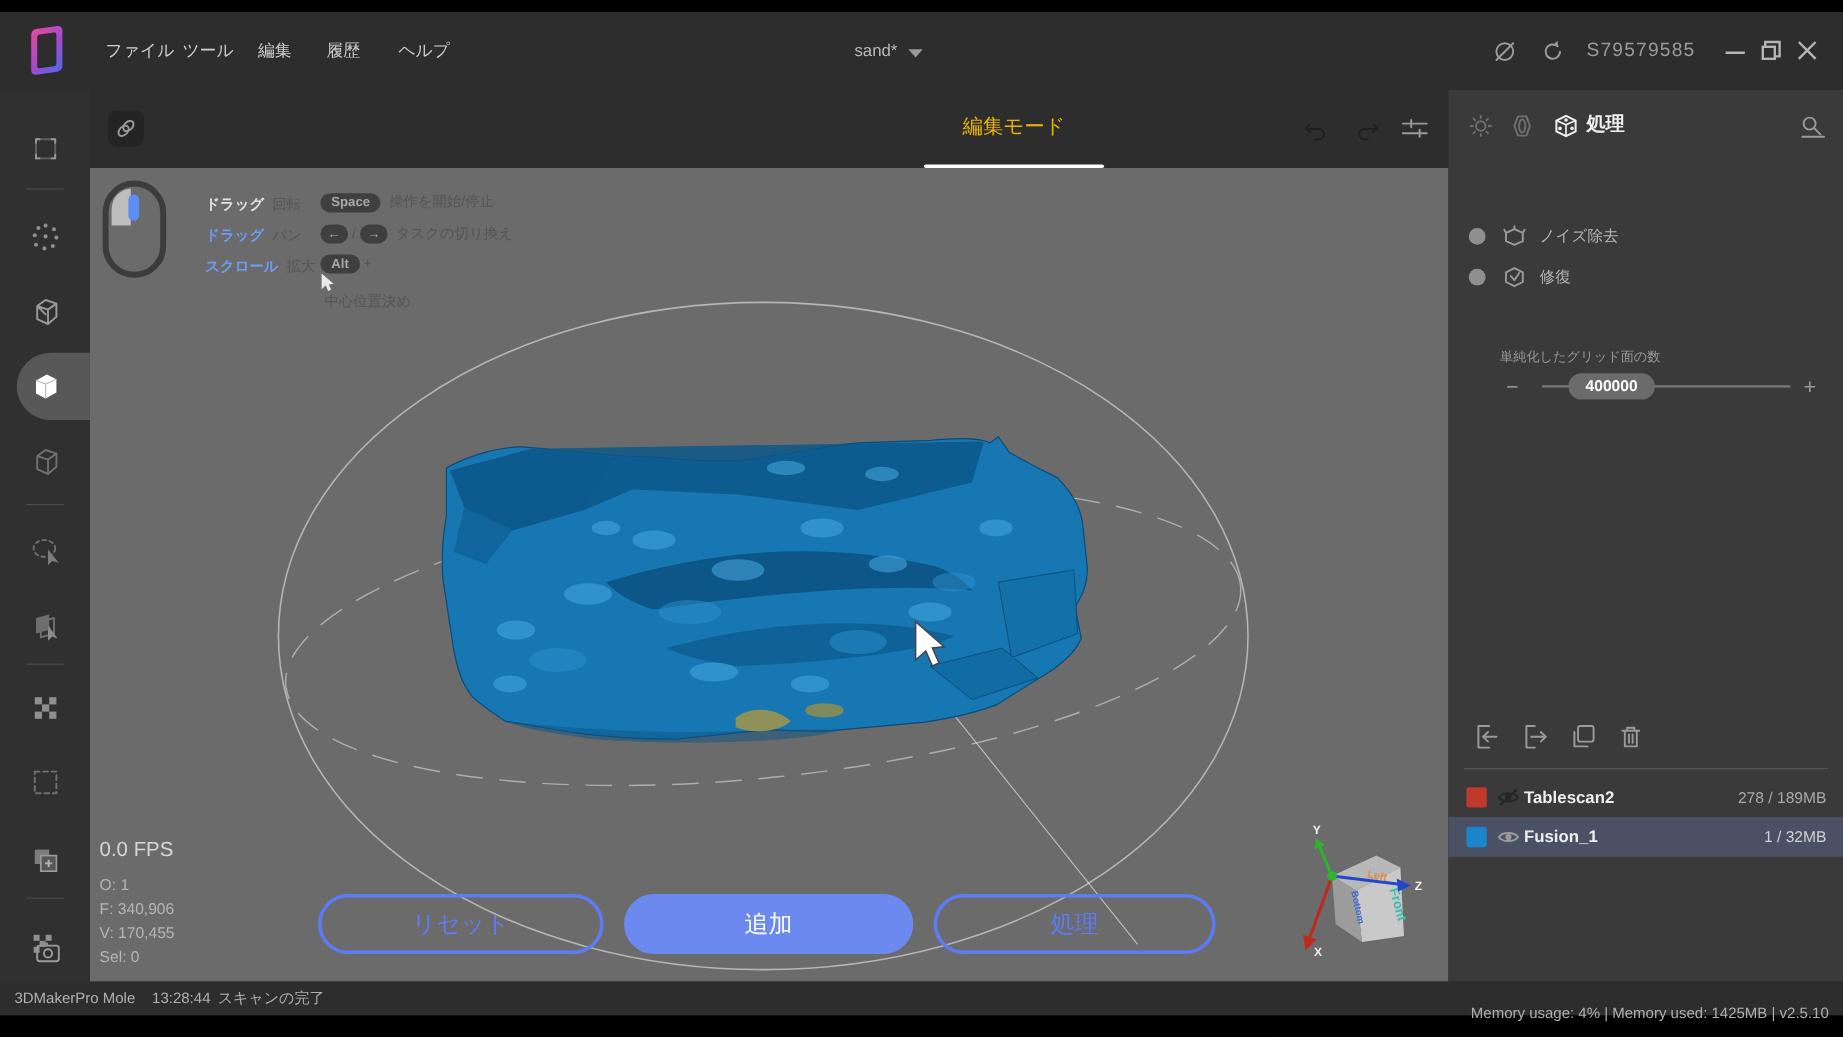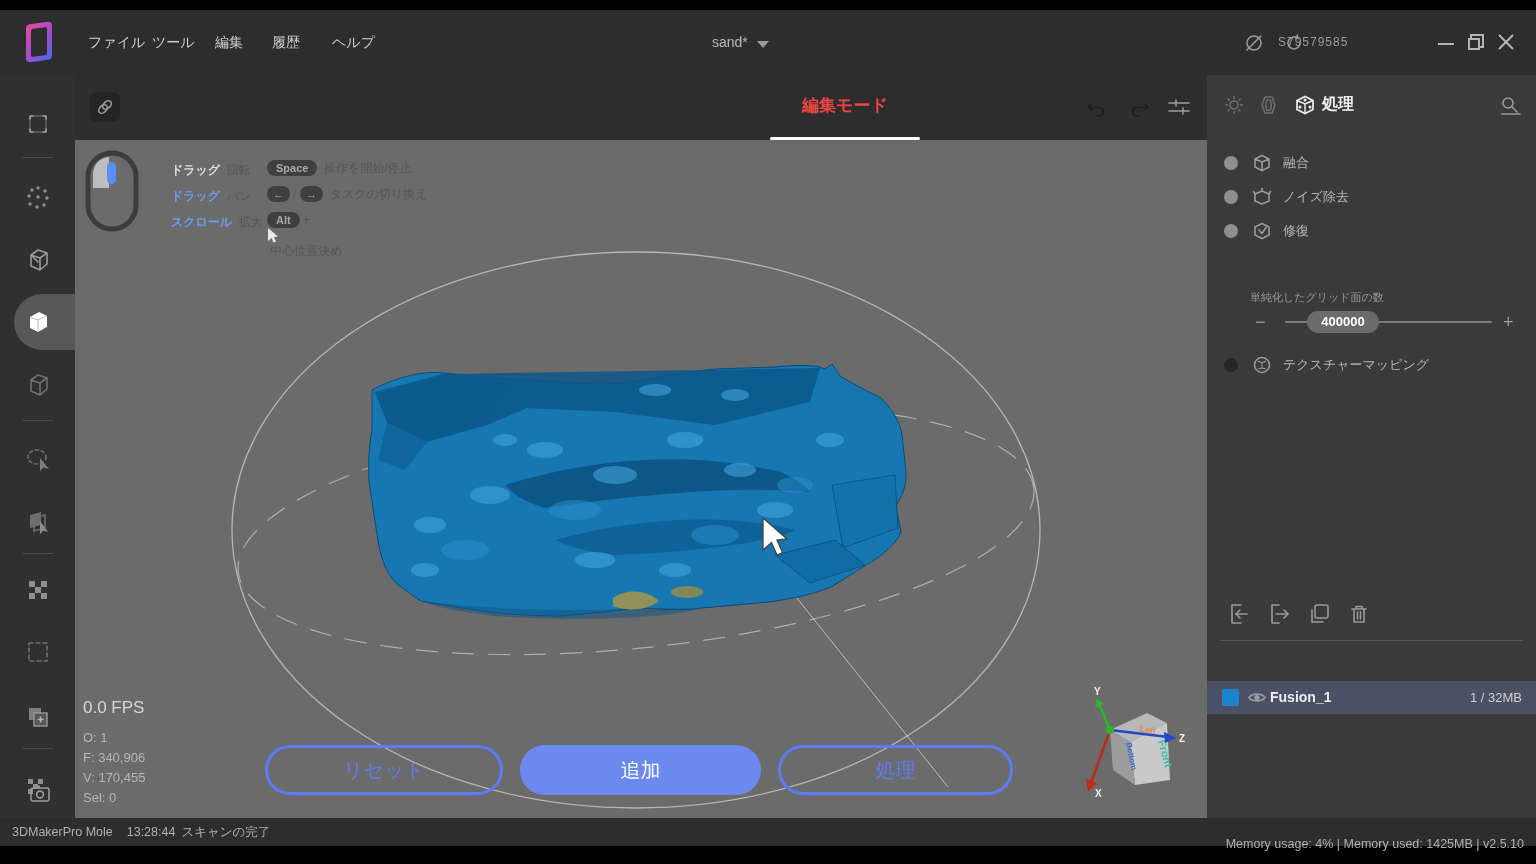--- a/index.html
+++ b/index.html
@@ -11,36 +11,36 @@
   .titlebar { position:absolute; top:0; left:0; width:1536px; height:65px; background:#2d2d2d;padding-left:10px; }
   .logo { position:absolute; left:26px; top:13px; width:26px; height:38px;
     background:linear-gradient(135deg,#e84a9b 0%,#a24ad0 55%,#4a6ae8 100%);
     transform:skewY(-8deg); border-radius:4px; }
   .logo::after { content:""; position:absolute; inset:5px; border-radius:2px; background:#2d2d2d; }
   .menu { position:absolute; top:0; height:65px; line-height:65px; color:#cfcfcf; font-size:14px; cursor:default; }
   .m0{left:88px}.m1{left:152px}.m2{left:215px}.m3{left:272px}.m4{left:332px}
   .project { position:absolute; left:712px; top:0; height:65px; line-height:65px; color:#b9b9b9; font-size:14px; }
   .caret { position:absolute; left:757px; top:31px; width:0; height:0;
     border-left:6px solid transparent; border-right:6px solid transparent; border-top:7px solid #9a9a9a; }
-  .serial { position:absolute; left:1278px; top:0; height:65px; line-height:65px; color:#9a9a9a; font-size:12px; letter-spacing:1px; }
+  .serial { position:absolute; left:1322px; top:0; height:65px; line-height:65px; color:#9a9a9a; font-size:16px; letter-spacing:1px; }
   .tb-ic { position:absolute; top:22px; }
 
   
   .main { position:absolute; top:65px; left:0; width:1536px; height:743px; }
   .sidebar { position:absolute; left:0; top:0; width:75px; height:743px; background:#303030; }
   .sb-item { position:absolute; left:0; width:75px; height:50px; display:flex; align-items:center; justify-content:center; }
   .sb-pill { position:absolute; left:14px; top:219px; width:61px; height:56px; background:#585858; border-radius:28px 0 0 28px; }
   .sb-div { position:absolute; left:22px; width:31px; height:1px; background:#4a4a4a; }
 
   .viewport { position:absolute; left:75px; top:0; width:1132px; height:743px; background:#2d2d2d; }
   .tabbar { position:absolute; left:0; top:0; width:1132px; height:65px; background:#2d2d2d; }
   .linkbtn { position:absolute; left:15px; top:17px; width:30px; height:30px; background:#242424; border-radius:7px;
     display:flex; align-items:center; justify-content:center; }
   .tab { position:absolute; top:0; height:65px; line-height:62px; font-size:17px; color:#8f8f8f; transform:translateX(-50%); white-space:nowrap; cursor:default; }
-  .tab.active { color:#ef4444;font-weight:bold; }
+  .tab.active { color:#eab308; }
   .tab-underline { position:absolute; left:695px; top:62px; width:150px; height:3px; background:#ffffff; transform:translateX(-50%); border-radius:2px; }
   .tabbar-ic { position:absolute; top:19px; }
 
   .canvas { position:absolute; left:0; top:65px; width:1132px; height:678px; background:#6b6b6b; overflow:hidden; }
   .scene { position:absolute; left:0; top:0; }
 
   
   .help { position:absolute; left:10px; top:8px; width:420px; height:92px; font-size:12px; }
   .help .key { font-weight:bold; color:#e2e2e2; }
   .help .key.blue { color:#6d9cf5; }
@@ -390,27 +390,20 @@
             <circle cx="17" cy="14" r="1.5" fill="#f0f0f0"></circle>
         </svg>
         <div class="rp-title">処理</div>
         <svg style="position:absolute;left:292px;top:20px" width="24" height="22">
           <circle cx="9" cy="8" r="5" class="ic-stroke"></circle>
             <line x1="12.5" y1="11.5" x2="18" y2="17" class="ic-stroke"></line>
             <line x1="3" y1="19" x2="21" y2="19" class="ic-stroke"></line>
         </svg>
       </div>
 
-      <div class="opt" style="top:73px">
-        <div class="radio on"></div>
-        <svg class="opt-ic" width="20" height="20">
-            <path d="M3 6 L10 2.5 L17 6 L17 14 L10 17.5 L3 14 Z M3 6 L10 9 L17 6 M10 9 L10 17.5" class="ic-stroke"></path>
-          </svg>
-        <div class="opt-label">融合</div>
-      </div>
       <div class="opt" style="top:107px">
         <div class="radio on"></div>
         <svg class="opt-ic" width="20" height="20">
             <path d="M3 7 L10 4 L17 7 L17 14 L10 17 L3 14 Z" class="ic-stroke"></path>
             <path d="M3 7 L1.5 4.5 M10 4 L10 1.5 M17 7 L18.5 4.5" class="ic-stroke"></path>
           </svg>
         <div class="opt-label">ノイズ除去</div>
       </div>
       <div class="opt" style="top:141px">
         <div class="radio on"></div>
@@ -422,28 +415,20 @@
       </div>
 
       <div class="slider-label">単純化したグリッド面の数</div>
       <div class="slider">
         <span class="sl-minus">−</span>
         <div class="sl-track"></div>
         <div class="sl-pill">400000</div>
         <span class="sl-plus">+</span>
       </div>
 
-      <div class="opt" style="top:275px">
-        <div class="radio off"></div>
-        <svg class="opt-ic" width="20" height="20">
-            <circle cx="10" cy="10" r="7.5" class="ic-stroke"></circle>
-            <path d="M6 6 L10 8 L14 6 M10 8 L10 13 M6 14 L10 13 L14 14" stroke="#9a9a9a" stroke-width="1.1" fill="none"></path>
-          </svg>
-        <div class="opt-label">テクスチャーマッピング</div>
-      </div>
 
       <div class="lr-toolbar">
         <svg class="lr-ic" style="left:20px" width="26" height="26">
           <path d="M14 4 L5 4 L5 22 L14 22" class="ic-stroke"></path>
             <line x1="20" y1="13" x2="9" y2="13" class="ic-stroke"></line>
             <path d="M13 9 L9 13 L13 17" class="ic-stroke"></path>
         </svg>
         <svg class="lr-ic" style="left:60px" width="26" height="26">
           <path d="M12 4 L5 4 L5 22 L12 22" class="ic-stroke"></path>
             <line x1="9" y1="13" x2="21" y2="13" class="ic-stroke"></line>
@@ -454,20 +439,30 @@
             <path d="M17 21 L6 21 L6 9" class="ic-stroke"></path>
         </svg>
         <svg class="lr-ic" style="left:139px" width="26" height="26">
           <path d="M6 8 L20 8 M10 8 L10 5.5 L16 5.5 L16 8 M8 8 L8 21 L18 21 L18 8" class="ic-stroke"></path>
             <line x1="11.5" y1="11" x2="11.5" y2="18" class="ic-stroke"></line>
             <line x1="14.5" y1="11" x2="14.5" y2="18" class="ic-stroke"></line>
         </svg>
       </div>
       <div class="lr-div"></div>
 
+      <div class="layer-row" style="top:573px">
+        <div class="swatch sw-red"></div>
+        <svg style="position:absolute;left:40px;top:8px" width="20" height="17">
+          <path d="M2 8.5 C5 4 15 4 18 8.5 C15 13 5 13 2 8.5 Z" fill="none" stroke="#262626" stroke-width="1.6"></path>
+          <circle cx="10" cy="8.5" r="2.6" fill="#262626"></circle>
+            <line x1="3" y1="15" x2="17" y2="2" stroke="#262626" stroke-width="1.8"></line>
+        </svg>
+        <div class="lr-name">Tablescan2</div>
+        <div class="lr-meta">278 / 189MB</div>
+      </div>
       <div class="layer-row sel" style="top:606px">
         <div class="swatch sw-blue"></div>
         <svg style="position:absolute;left:40px;top:9px" width="20" height="15">
           <path d="M2 7.5 C5 3 15 3 18 7.5 C15 12 5 12 2 7.5 Z" fill="none" stroke="#9a9a9a" stroke-width="1.6"></path>
           <circle cx="10" cy="7.5" r="2.6" fill="#9a9a9a"></circle>
         </svg>
         <div class="lr-name">Fusion_1</div>
         <div class="lr-meta" style="color:#d0d0d0">1 / 32MB</div>
       </div>
     </div>

